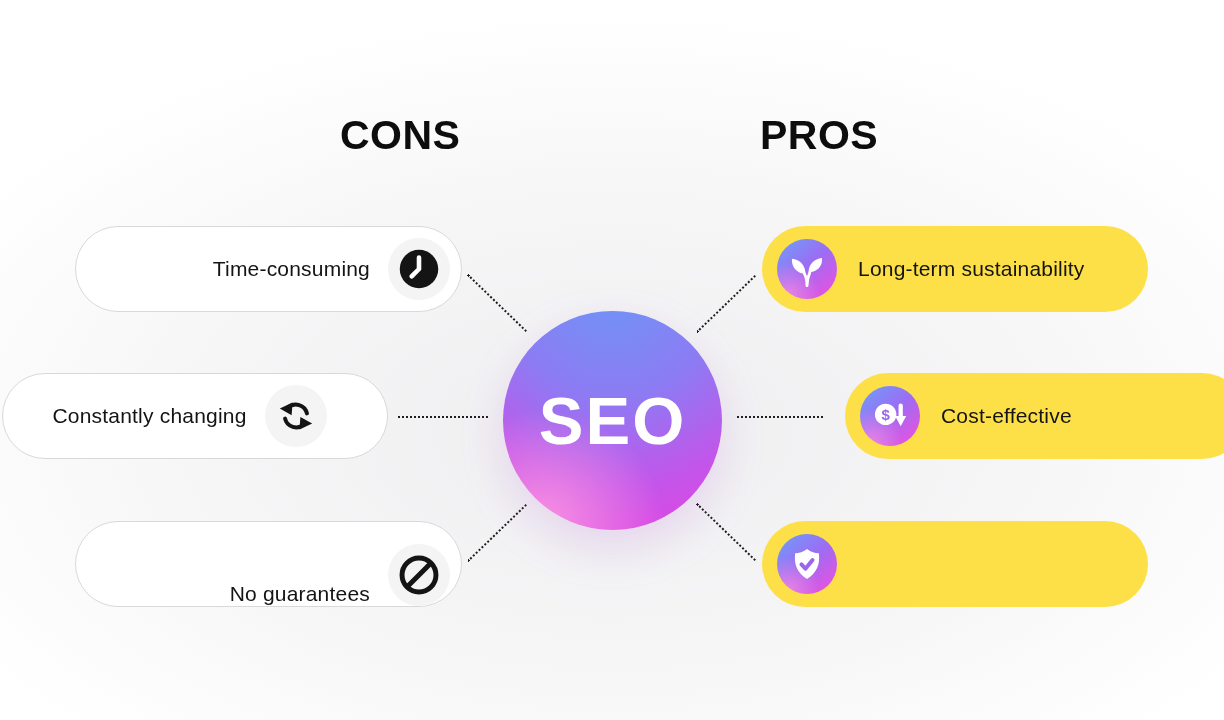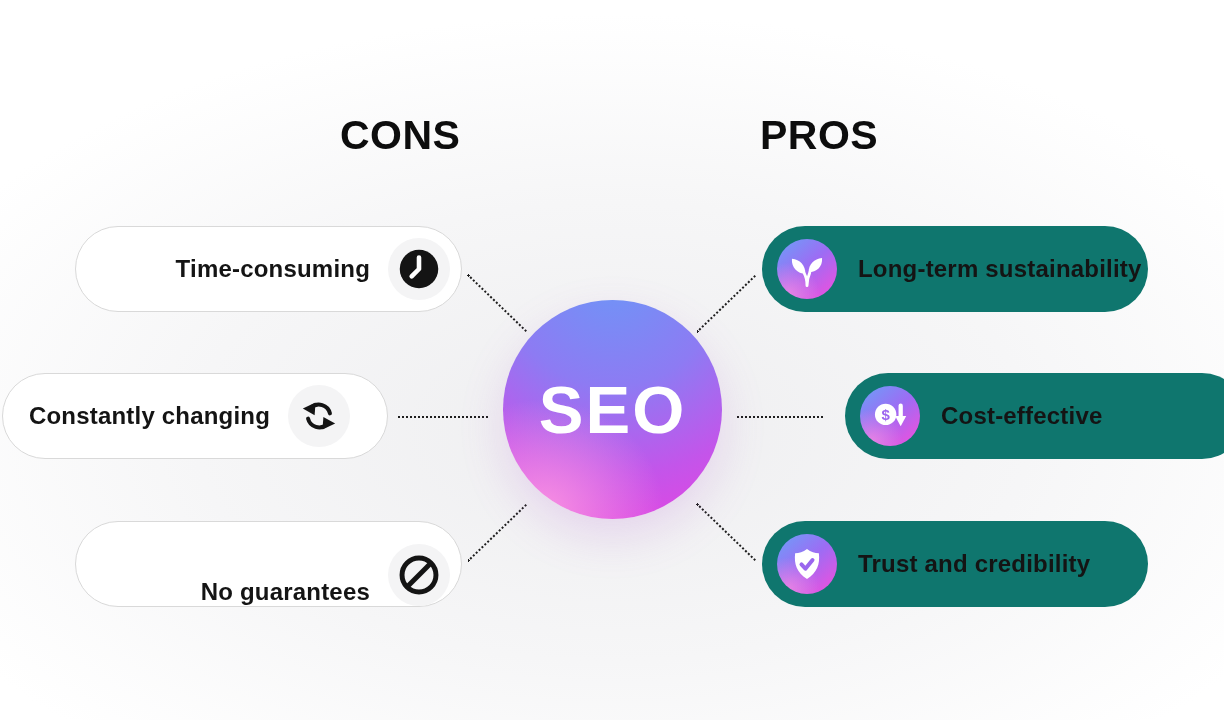--- a/index.html
+++ b/index.html
@@ -24,22 +24,22 @@
 
   
   .card {
     position:absolute;
     height:86px;
     border-radius:43px;
     display:flex;
     align-items:center;
   }
   .card .label {
-    font-size:24px;
-    font-weight:700;
+    font-size:21px;
+    font-weight:400;
     letter-spacing:0.2px;
     white-space:nowrap;
   }
 
   .card.con {
     background:#ffffff;
     border:1.5px solid #d9d9d9;
     justify-content:flex-end;
     gap:18px;
     padding-right:11px;
@@ -50,42 +50,42 @@
 
   .con-icon-wrap {
     width:62px; height:62px;
     border-radius:50%;
     background:#f4f4f5;
     display:flex; align-items:center; justify-content:center;
     flex:0 0 auto;
   }
 
   .card.pro {
-    background:#0f766e;
+    background:#fde047;
     gap:21px;
     padding-left:15px;
   }
   #pro-card-1 { left:762px; top:226px; width:386px; }
   #pro-card-2 { left:845px; top:373px; width:400px; }
   #pro-card-3 { left:762px; top:521px; width:386px; }
 
   .pro-icon-wrap {
     width:60px; height:60px;
     border-radius:50%;
     background:
       radial-gradient(110% 110% at 18% 92%, rgba(250,140,225,0.75) 0%, rgba(250,140,225,0) 48%),
       linear-gradient(140deg, #6f9cf8 4%, #9d6cf4 48%, #f04fdd 96%);
     display:flex; align-items:center; justify-content:center;
     flex:0 0 auto;
   }
 
   
   #seo-bubble {
     position:absolute;
-    left:503px; top:300px;
+    left:503px; top:311px;
     width:219px; height:219px;
     border-radius:50%;
     display:flex; align-items:center; justify-content:center;
     background:
       radial-gradient(120% 110% at 18% 96%, rgba(251,152,226,0.9) 0%, rgba(251,152,226,0) 46%),
       radial-gradient(135% 135% at 50% -12%, #6d96f7 0%, #8d7bf3 38%, #c355ea 68%, #f13edd 100%);
     box-shadow:0 18px 45px rgba(180,90,210,0.18);
   }
   #seo-bubble .seo-text {
     font-size:67px;
@@ -181,14 +181,13 @@
   <span class="label">Cost-effective</span>
 </div>
 
 <div class="card pro" id="pro-card-3">
   <span class="pro-icon-wrap">
     <svg width="38" height="38" viewBox="0 0 48 48">
       <path d="M24 5 C29 9 34 10.5 39 10.5 C40.5 24 37 35 24 43 C11 35 7.5 24 9 10.5 C14 10.5 19 9 24 5 Z" fill="#ffffff"></path>
       <path d="M17 24.5 L22 30 L31 19" stroke="#9a66ee" stroke-width="5" fill="none" stroke-linecap="round" stroke-linejoin="round"></path>
     </svg>
   </span>
-  <span class="label">Trust and credibility</span>
 </div>
 
 </body></html>

